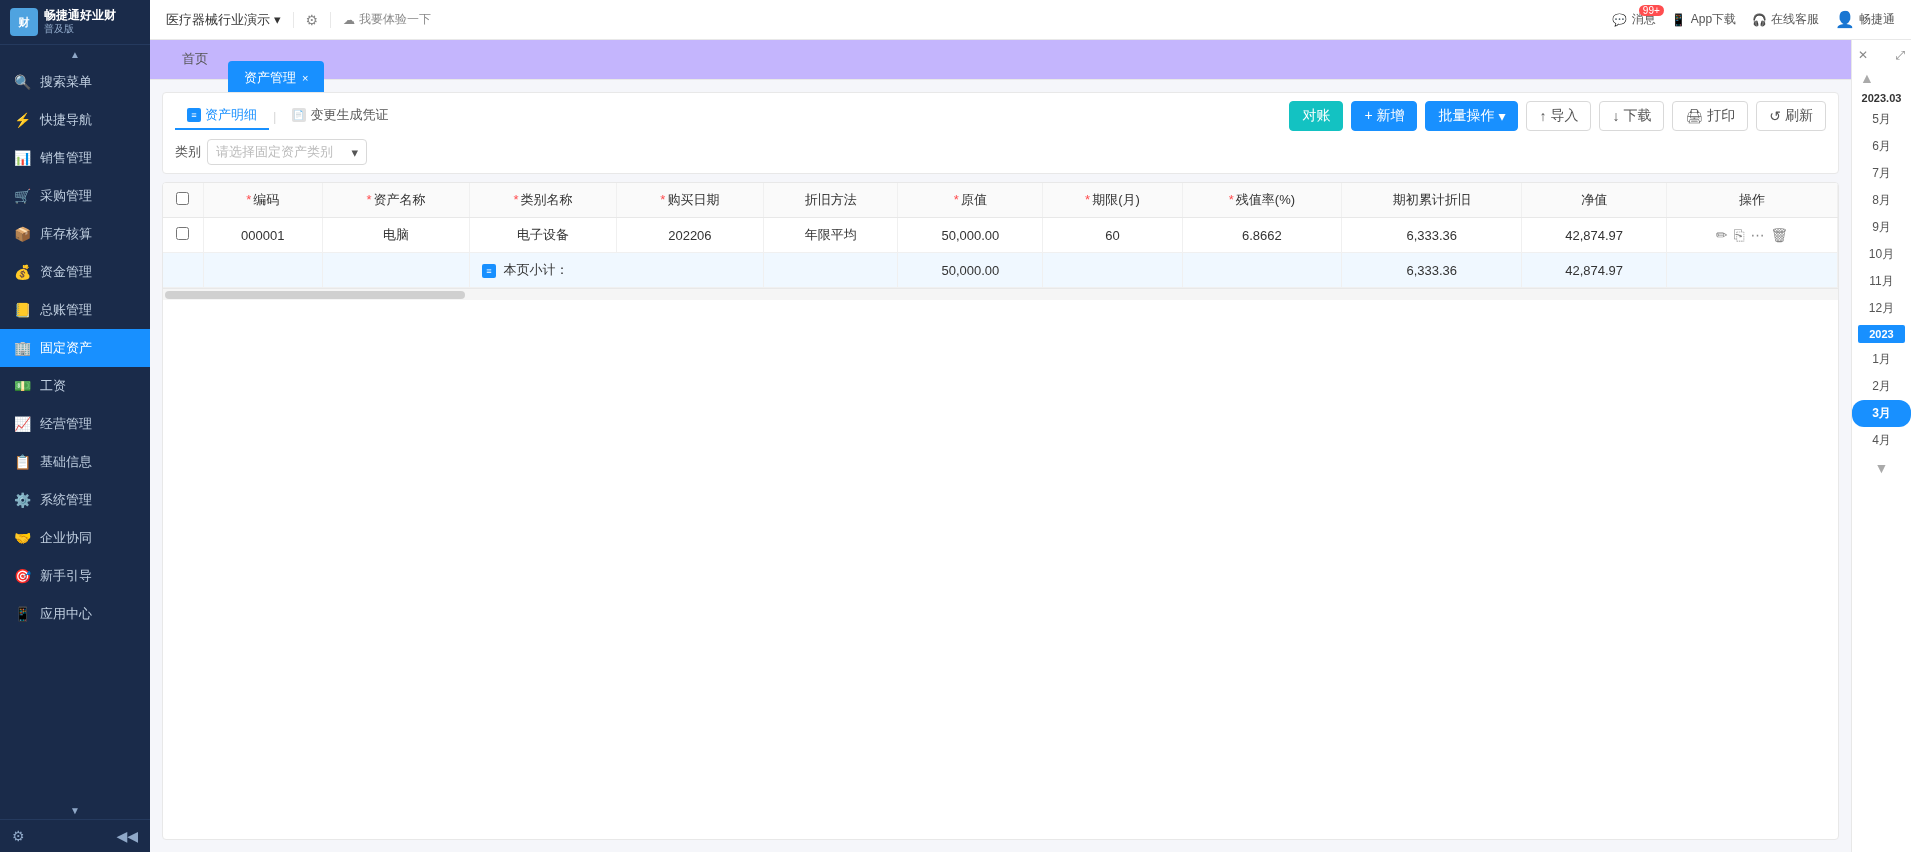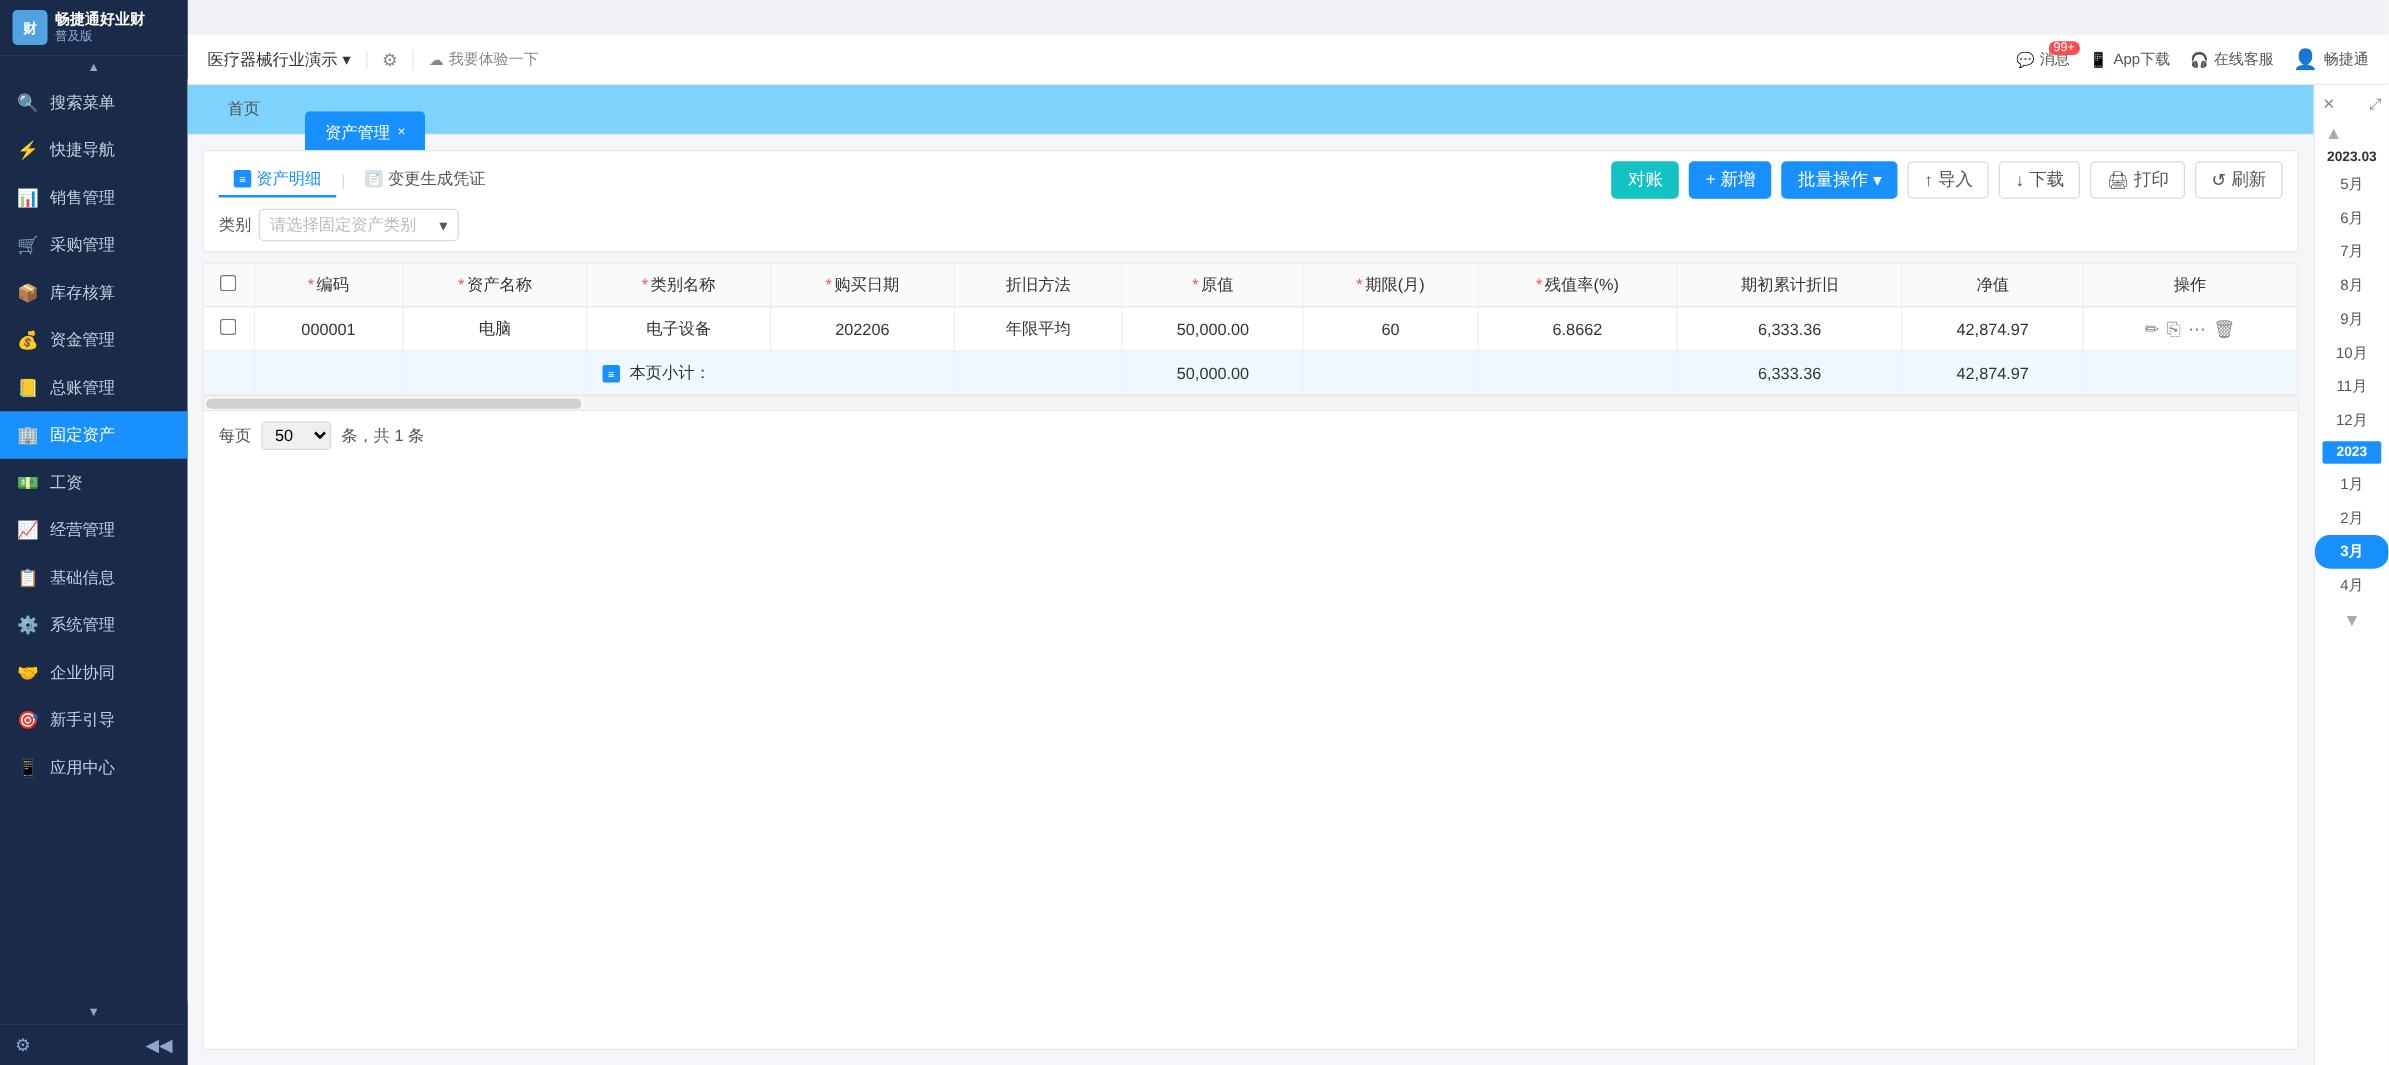--- a/index.html
+++ b/index.html
@@ -59,21 +59,20 @@
     
     .topbar {
       background: white;
       height: 40px;
       display: flex;
       align-items: center;
       padding: 0 16px;
       border-bottom: 1px solid #e8e8e8;
       gap: 12px;
       flex-shrink: 0;
-      margin-top: 28px;
     }
     .topbar-company {
       display: flex; align-items: center; gap: 4px;
       color: #333; font-size: 13px; cursor: pointer;
     }
     .topbar-divider { width: 1px; height: 16px; background: #e8e8e8; }
     .topbar-gear { color: #888; cursor: pointer; font-size: 14px; }
     .topbar-experience {
       display: flex; align-items: center; gap: 4px;
       color: #888; font-size: 12px; cursor: pointer;
@@ -103,28 +102,28 @@
     .page-content {
       flex: 1;
       display: flex;
       flex-direction: column;
       overflow: hidden;
       background: #f5f6fa;
     }
 
     
     .tab-bar {
-      background: #7dd3fc;
+      background: #c4b5fd;
       display: flex;
       align-items: center;
       padding: 0 16px;
       border-bottom: 1px solid #e8e8e8;
       height: 40px;
       flex-shrink: 0;
-      gap: 20px;
+      gap: 4px;
     }
     .tab-item {
       padding: 8px 16px; cursor: pointer; color: #555; font-size: 13px;
       border-bottom: 2px solid transparent;
     }
     .tab-item.active {
       background: #1890ff; color: white; border-radius: 4px 4px 0 0;
       display: flex; align-items: center; gap: 6px; margin-top: 39px;
     }
     .tab-close { font-size: 11px; cursor: pointer; }
@@ -524,30 +523,20 @@
                 <td>42,874.97</td>
                 <td></td>
               </tr>
             </tbody>
           </table>
 
           <div class="scroll-bar-area">
             <div class="scroll-thumb"></div>
           </div>
 
-          <div class="pagination">
-            <span>每页</span>
-            <select>
-              <option value="50">50</option>
-              <option value="10">10</option>
-              <option value="20">20</option>
-              <option value="100">100</option>
-            </select>
-            <span>条，共 1 条</span>
-          </div>
         </div>
 
       </div>
     </div>
 
     <div class="right-panel">
       <div class="right-panel-header">
         <span class="right-panel-close">✕</span>
         <span class="right-panel-expand">⤢</span>
       </div>

